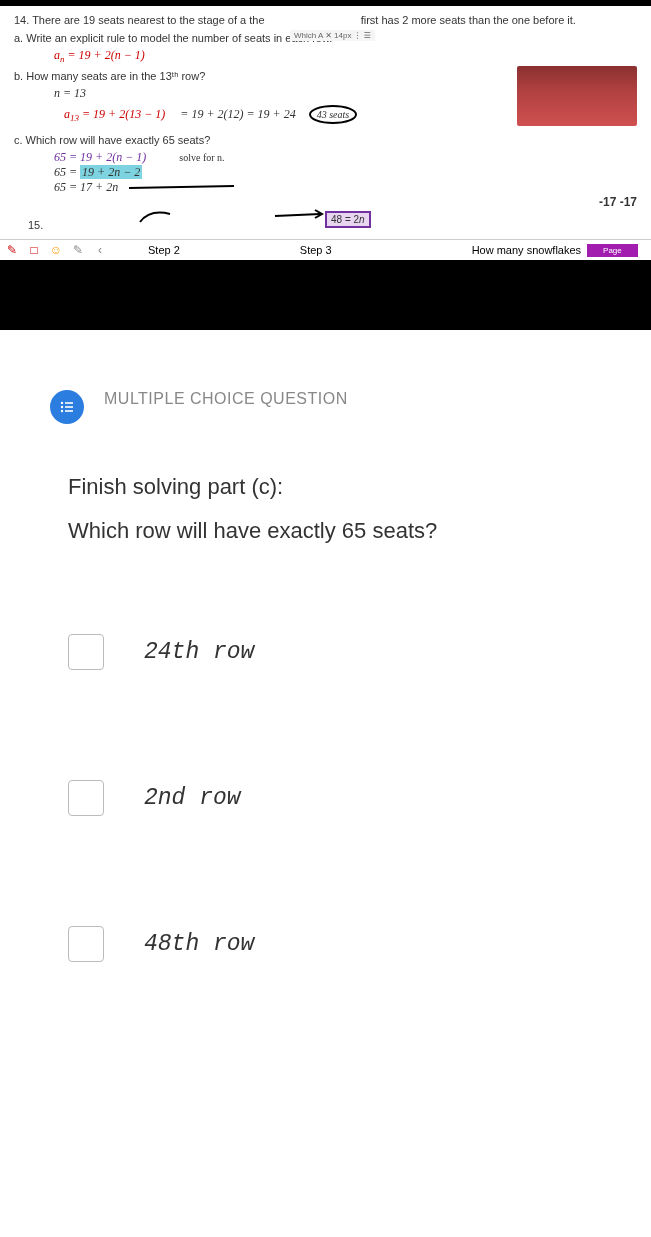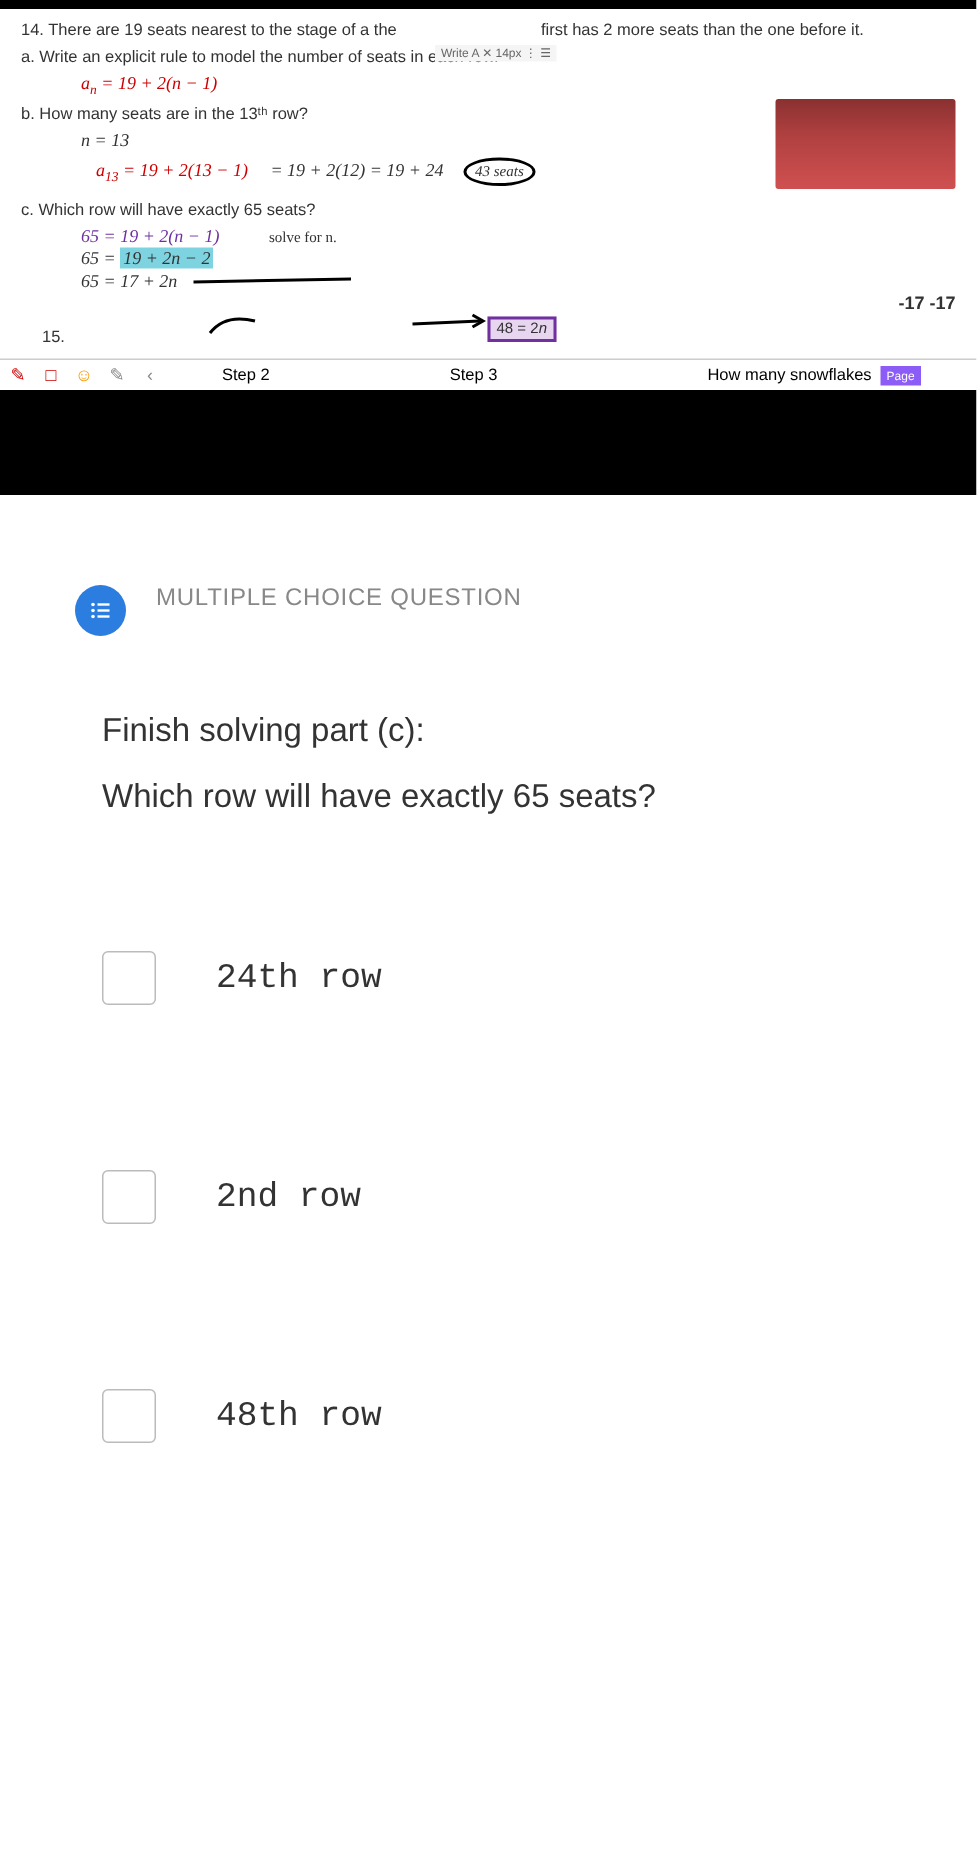--- a/index.html
+++ b/index.html
@@ -83,24 +83,24 @@
       margin-right: 6px;
       display: inline-flex;
       align-items: center;
       justify-content: center;
       font-size: 12px;
     }
     .step-label { margin-left: 34px; font-size: 11px; text-align: right; }
     .step-label2 { margin-left: 120px; font-size: 11px; text-align: center; }
     .snowflakes { margin-left: 140px; font-size: 11px; }
     .page-badge {
-      background: #8b5cf6;
+      background: #a21caf;
       color: #fff;
       font-size: 8px;
-      padding: 2px 4px;
+      padding: 2px 16px;
       margin-left: 6px;
     }
     
     .black-strip { background: #000; height: 70px; }
     
     .question-section { padding: 60px 50px 40px 50px; }
     
     .mc-header {
       display: flex;
       margin-bottom: 50px;
@@ -123,21 +123,21 @@
       letter-spacing: 0.5px;
     }
     
     .question-text {
       font-size: 22px;
       color: #333;
       margin-bottom: 18px;
       padding-left: 18px;
     }
     
-    .options { margin-top: 90px; padding-left: 18px; }
+    .options { margin-top: 90px; padding-left: 18px; font-style: italic; }
     .option {
       display: flex;
       align-items: center;
       margin-bottom: 110px;
     }
     .checkbox {
       width: 36px;
       height: 36px;
       border: 1px solid #bbb;
       border-radius: 4px;
@@ -155,21 +155,21 @@
       pointer-events: none;
     }
   </style>
 </head>
 <body>
 
 <div class="top-bar"></div>
 
 <div class="video-section">
   <div class="problem-area">
-    <div class="toolbar-overlay">Write  A  ✕  14px  ⋮  ☰</div>
+    <div class="toolbar-overlay">Which  A  ✕  14px  ⋮  ☰</div>
 
     <div class="problem-text">
       <span>14. There are 19 seats nearest to the stage of a the</span>
       <span style="display:inline-block;width:90px;"></span>
       <span>first has 2 more seats than the one before it.</span>
     </div>
 
     <div class="theater-img"></div>
 
     <div class="sub-part">a. Write an explicit rule to model the number of seats in each row.</div>

